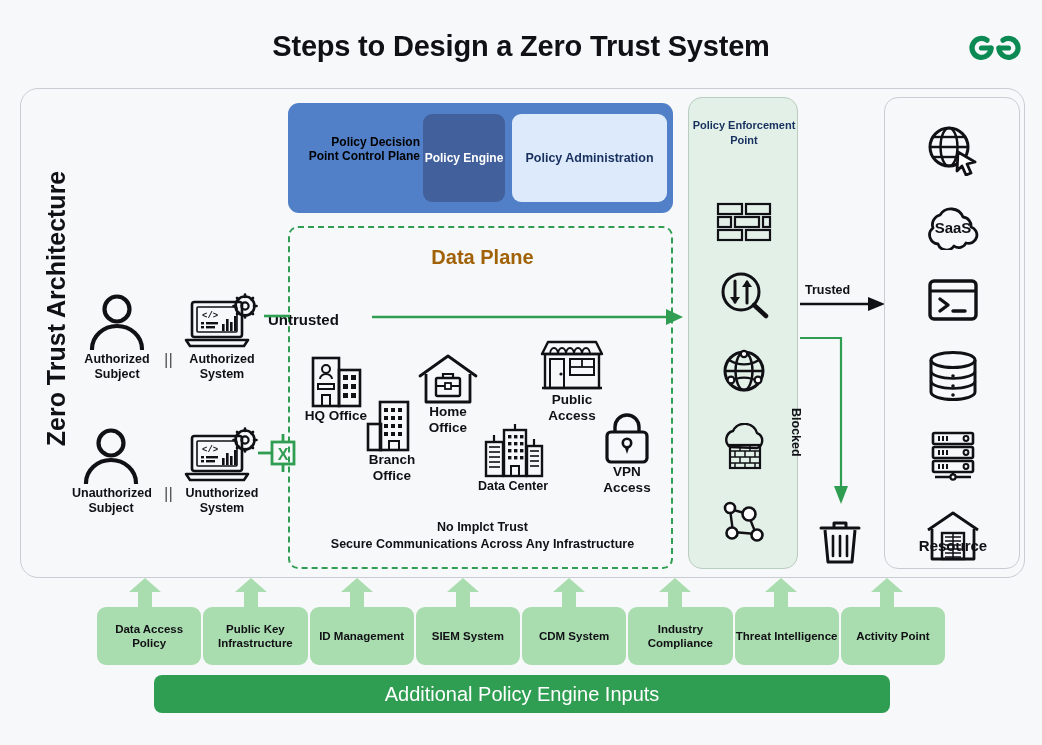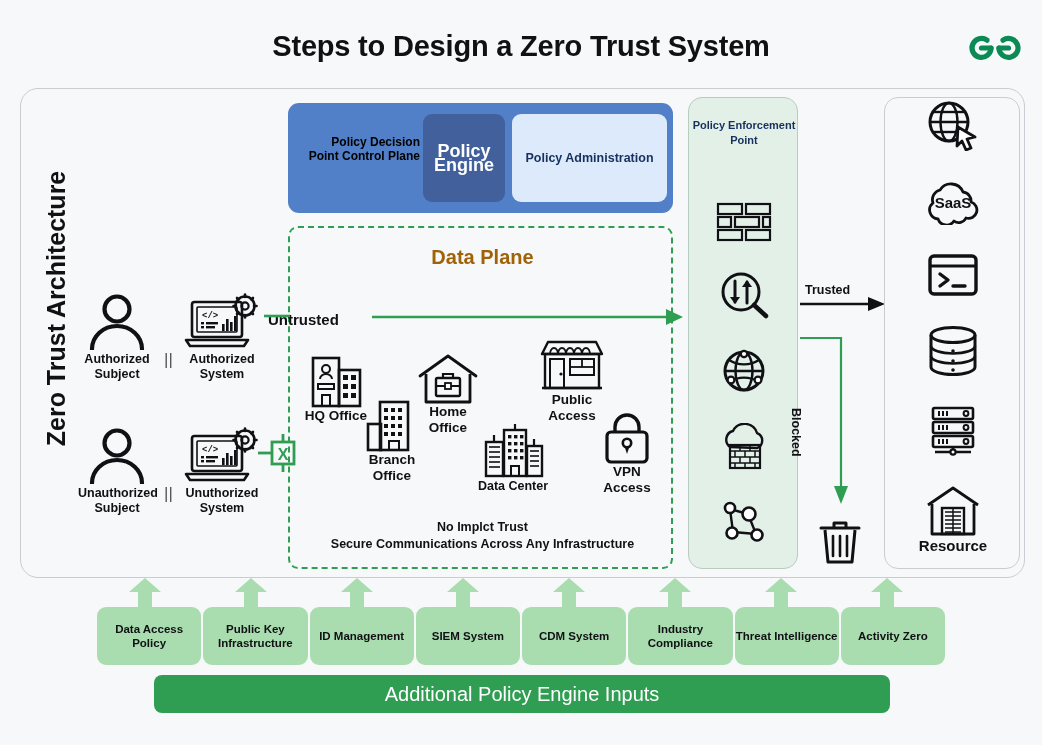--- a/index.html
+++ b/index.html
@@ -46,21 +46,21 @@
     font-size: 12px; font-weight: bold; line-height: 14px;
   }
   .policy-engine {
     position: absolute; left: 135px; top: 11px;
     width: 82px; height: 88px;
     background: #41609c; border-radius: 9px;
     display: flex; align-items: center; justify-content: center;
   }
   .policy-engine span {
     text-align: center; color: #ffffff;
-    font-size: 18px; font-weight: bold; line-height: 14px;
+    font-size: 12px; font-weight: bold; line-height: 14px;
   }
   .policy-admin {
     position: absolute; left: 224px; top: 11px;
     width: 155px; height: 88px;
     background: #dceafb; border-radius: 9px;
     display: flex; align-items: center; justify-content: center;
   }
   .policy-admin span {
     text-align: center; color: #17305e;
     font-size: 12.5px; font-weight: bold; line-height: 14px;
@@ -125,21 +125,21 @@
     justify-content: space-around;
   }
 
   
   .resource {
     position: absolute; left: 884px; top: 97px;
     width: 136px; height: 472px;
     background: #f7f8f9; border: 1.4px solid #c9ccd2; border-radius: 14px;
   }
   .resource-icons {
-    position: absolute; left: 0; top: 1px; width: 136px; height: 410px;
+    position: absolute; left: 0; top: 26px; width: 136px; height: 410px;
     display: flex; flex-direction: column; align-items: center;
     justify-content: space-around;
     gap: 28px;
   }
   .resource-label {
     position: absolute; left: 0; bottom: 14px; width: 136px;
     text-align: center; font-size: 15px; font-weight: bold; color: #101015;
   }
 
   
@@ -272,21 +272,21 @@
     </div>
     <div class="actor-caption">Authorized System</div>
   </div>
 
   <div style="position:absolute; left:264px; top:313px;">
     <svg width="26" height="6" viewBox="0 0 26 6">
       <line x1="0" y1="3" x2="26" y2="3" stroke="#2f9e52" stroke-width="2.6"></line>
     </svg>
   </div>
 
-  <div class="actor" style="left:78px; top:428px; width:78px;">
+  <div class="actor" style="left:72px; top:428px; width:78px;">
     <div>
       <svg width="78" height="56" viewBox="0 0 78 56">
         <circle cx="39" cy="15" r="12.5" fill="none" stroke="#101015" stroke-width="4.2"></circle>
         <path d="M14 55 a25 23 0 0 1 50 0" fill="none" stroke="#101015" stroke-width="4.2" stroke-linecap="round"></path>
       </svg>
     </div>
     <div class="actor-caption">Unauthorized Subject</div>
   </div>
   <div class="eq-sign" style="left:164px; top:484px;">||</div>
   <div class="actor" style="left:180px; top:426px; width:84px;">
@@ -690,20 +690,20 @@
   </div>
 
   <div class="inputs-row">
     <div class="input-chip">Data Access Policy</div>
     <div class="input-chip">Public Key Infrastructure</div>
     <div class="input-chip">ID Management</div>
     <div class="input-chip">SIEM System</div>
     <div class="input-chip">CDM System</div>
     <div class="input-chip">Industry Compliance</div>
     <div class="input-chip">Threat Intelligence</div>
-    <div class="input-chip">Activity Zero</div>
+    <div class="input-chip">Activity Point</div>
   </div>
 
   <div class="inputs-banner">
     <span>Additional Policy Engine Inputs</span>
   </div>
 
 </div>
 
 </body></html>

